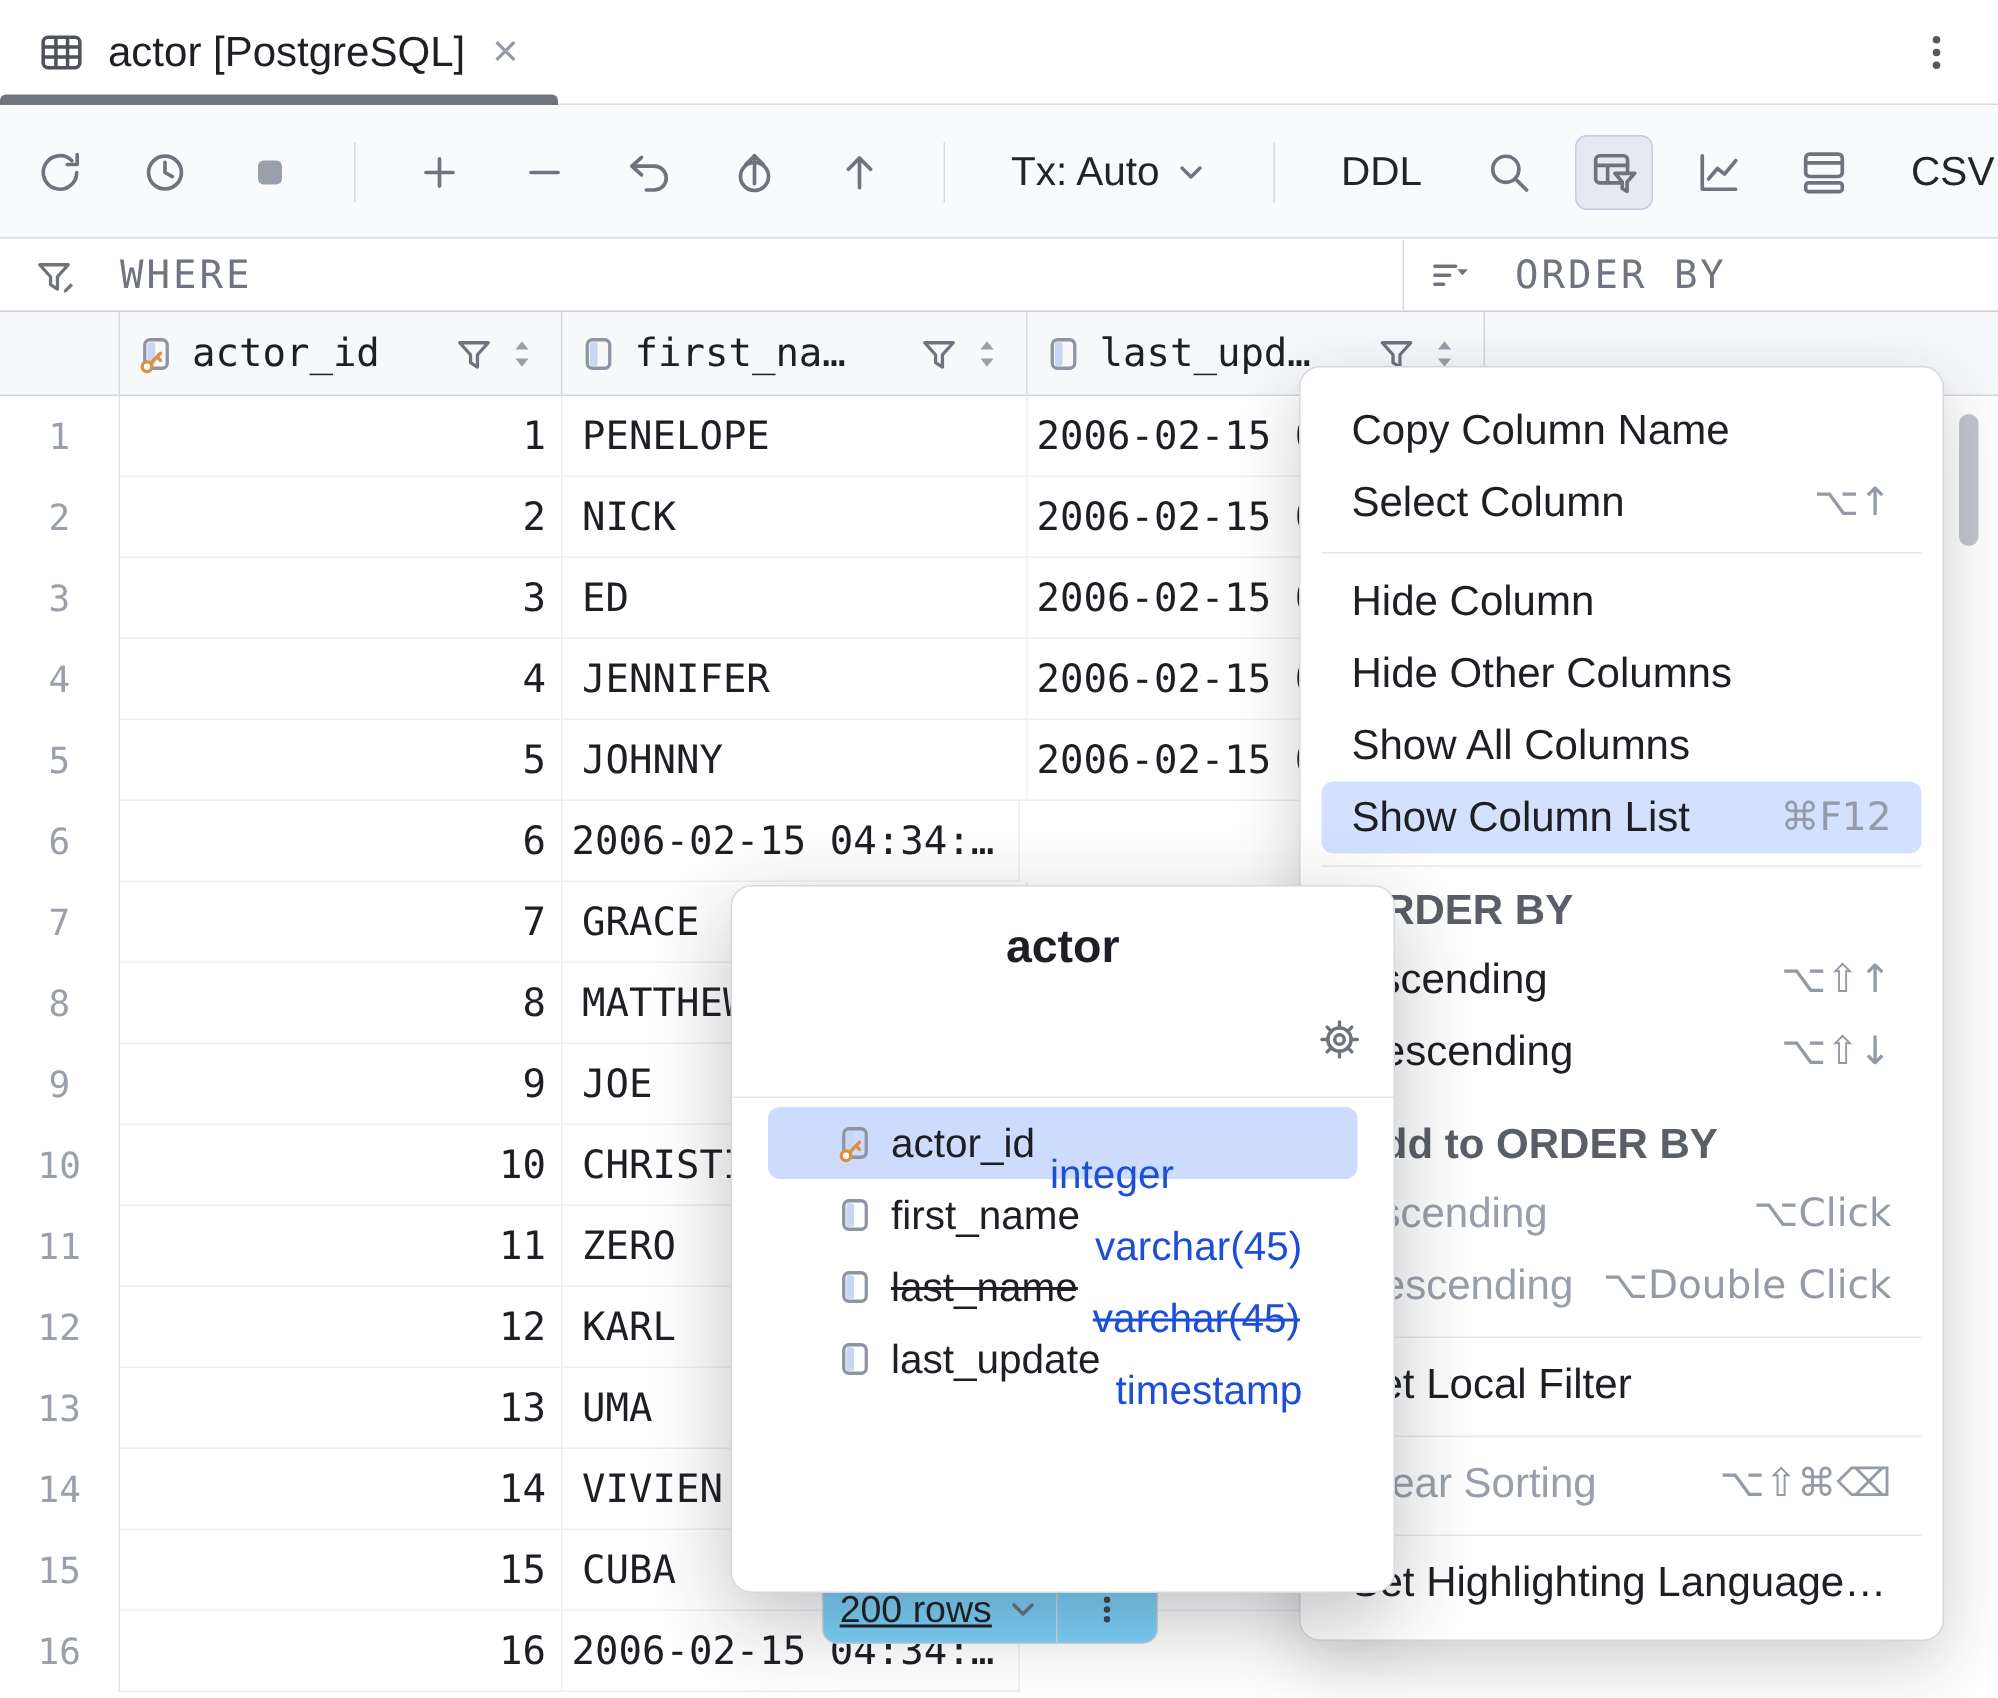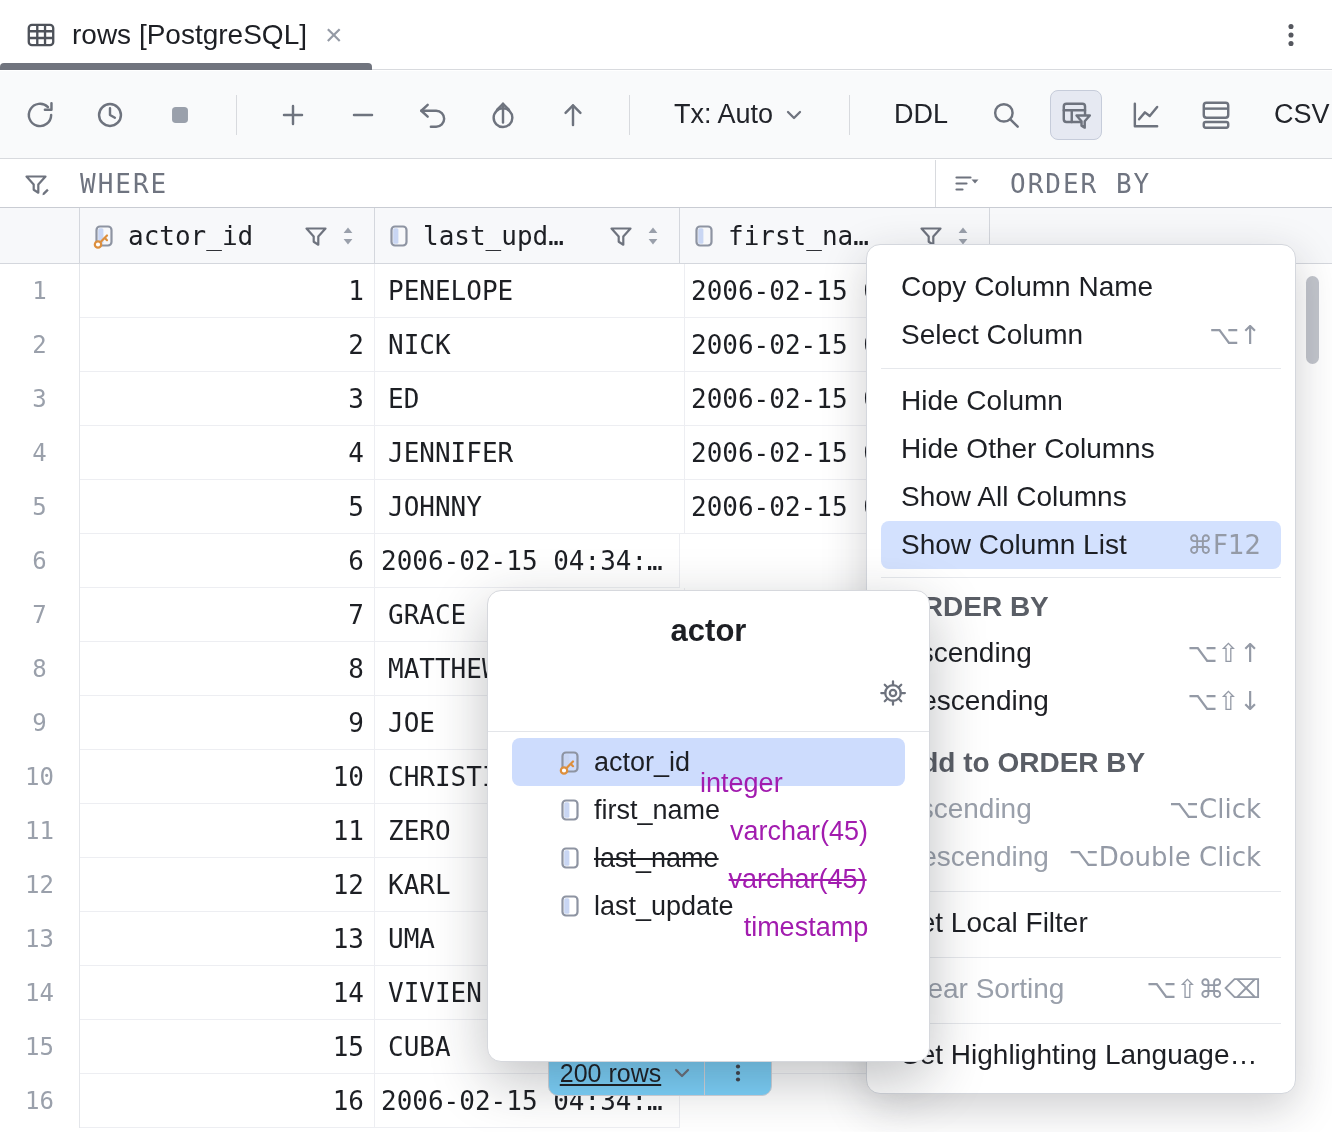--- a/index.html
+++ b/index.html
@@ -104,21 +104,21 @@
   .cp-title { position:absolute; left:0; right:0; top:22px; text-align:center;
               font-size:31px; font-weight:700; color:#1d1f24; }
   .cp-gear { position:absolute; right:20px; top:86px; width:32px; height:32px;
              display:flex; align-items:center; justify-content:center; }
   .cp-hr { position:absolute; left:0; right:0; top:140px; height:1px; background:#e3e5e9; }
   .cp-list { position:absolute; left:24px; right:24px; top:147px; }
   .cp-item { height:48px; display:flex; align-items:center; gap:10px;
              padding-left:44px; border-radius:8px; font-size:27px; }
   .cp-item.selected { background:#cddcfd; }
   .cp-name { color:#1d1f24; }
-  .cp-type { color:#a21caf;margin-top:42px; }
+  .cp-type { color:#1d4ed8;margin-top:42px; }
   .cp-item.struck .cp-name, .cp-item.struck .cp-type { text-decoration:line-through; }
   .ci { width:28px; height:28px; flex:0 0 auto; display:block; }
   .hsort { width:16px; height:24px; flex:0 0 auto; display:block; }
 </style>
 </head>
 <body>
 
 <svg width="0" height="0" style="position:absolute" aria-hidden="true">
   <defs>
     <symbol id="icon-col" viewBox="0 0 28 28">
@@ -147,21 +147,21 @@
 </svg>
 
 <div class="window">
 
   <div class="tabbar">
     <div class="tab">
       <svg class="ti" viewBox="0 0 32 32" fill="none" stroke="#4e525a" stroke-width="2.2">
         <rect x="4.5" y="6.5" width="23" height="19" rx="3"></rect>
         <path d="M4.5 12.5h23M4.5 18.8h23M12.5 6.5v19M19.8 6.5v19"></path>
       </svg>
-      <span class="tab-title">rows [PostgreSQL]</span>
+      <span class="tab-title">actor [PostgreSQL]</span>
       <span class="tab-close">×</span>
     </div>
     <div class="tab-underline"></div>
     <div class="tab-kebab">
       <svg class="ti" viewBox="0 0 32 32">
         <circle cx="16" cy="8" r="2.4" fill="#55585f"></circle>
           <circle cx="16" cy="16" r="2.4" fill="#55585f"></circle>
           <circle cx="16" cy="24" r="2.4" fill="#55585f"></circle>
       </svg>
     </div>
@@ -314,37 +314,37 @@
             <use href="#icon-col-key"></use>
           </svg>
         <span class="hname">actor_id</span>
         <svg class="ci hfunnel" viewBox="0 0 28 28">
             <use href="#icon-funnel"></use>
           </svg>
         <svg class="hsort" viewBox="0 0 16 24">
             <use href="#icon-sort"></use>
           </svg>
       </div>
-      <div class="hcell w3">
+      <div class="hcell w2">
         <svg class="ci" viewBox="0 0 28 28">
             <use href="#icon-col"></use>
           </svg>
-        <span class="hname">last_upd…</span>
+        <span class="hname">first_na…</span>
         <svg class="ci hfunnel" viewBox="0 0 28 28">
             <use href="#icon-funnel"></use>
           </svg>
         <svg class="hsort" viewBox="0 0 16 24">
             <use href="#icon-sort"></use>
           </svg>
       </div>
-      <div class="hcell w2">
+      <div class="hcell w3">
         <svg class="ci" viewBox="0 0 28 28">
             <use href="#icon-col"></use>
           </svg>
-        <span class="hname">first_na…</span>
+        <span class="hname">last_upd…</span>
         <svg class="ci hfunnel" viewBox="0 0 28 28">
             <use href="#icon-funnel"></use>
           </svg>
         <svg class="hsort" viewBox="0 0 16 24">
             <use href="#icon-sort"></use>
           </svg>
       </div>
       <div class="hfill"></div>
     </div>
 

